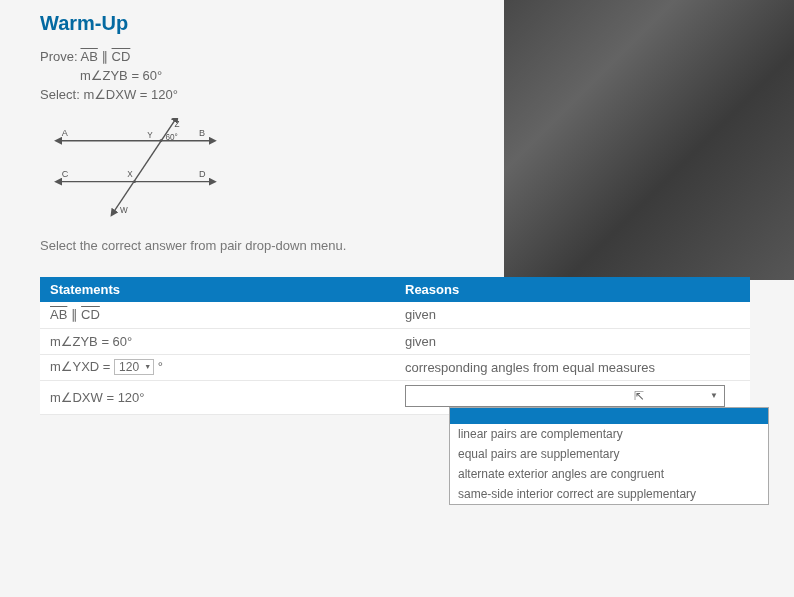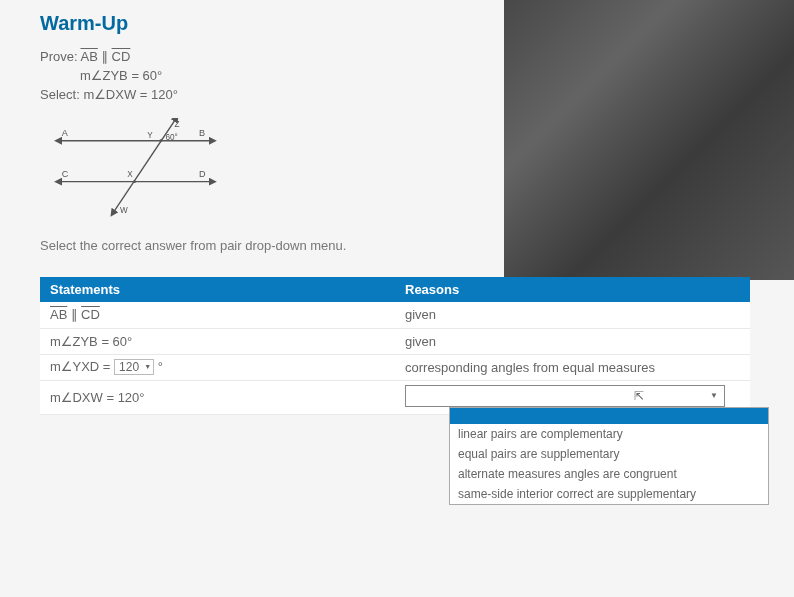--- a/index.html
+++ b/index.html
@@ -201,21 +201,21 @@
     <td>m∠DXW = 120°</td>
     <td>
       <div class="dropdown-open">
         <div class="dropdown-selected">
           <span class="cursor">⇱</span>
         </div>
         <div class="dropdown-list">
           <div class="opt highlight"></div>
           <div class="opt">linear pairs are complementary</div>
           <div class="opt">equal pairs are supplementary</div>
-          <div class="opt">alternate measures angles are congruent</div>
+          <div class="opt">alternate exterior angles are congruent</div>
           <div class="opt">same-side interior correct are supplementary</div>
         </div>
       </div>
     </td>
   </tr>
 </tbody>
   </table>
 
 
 

